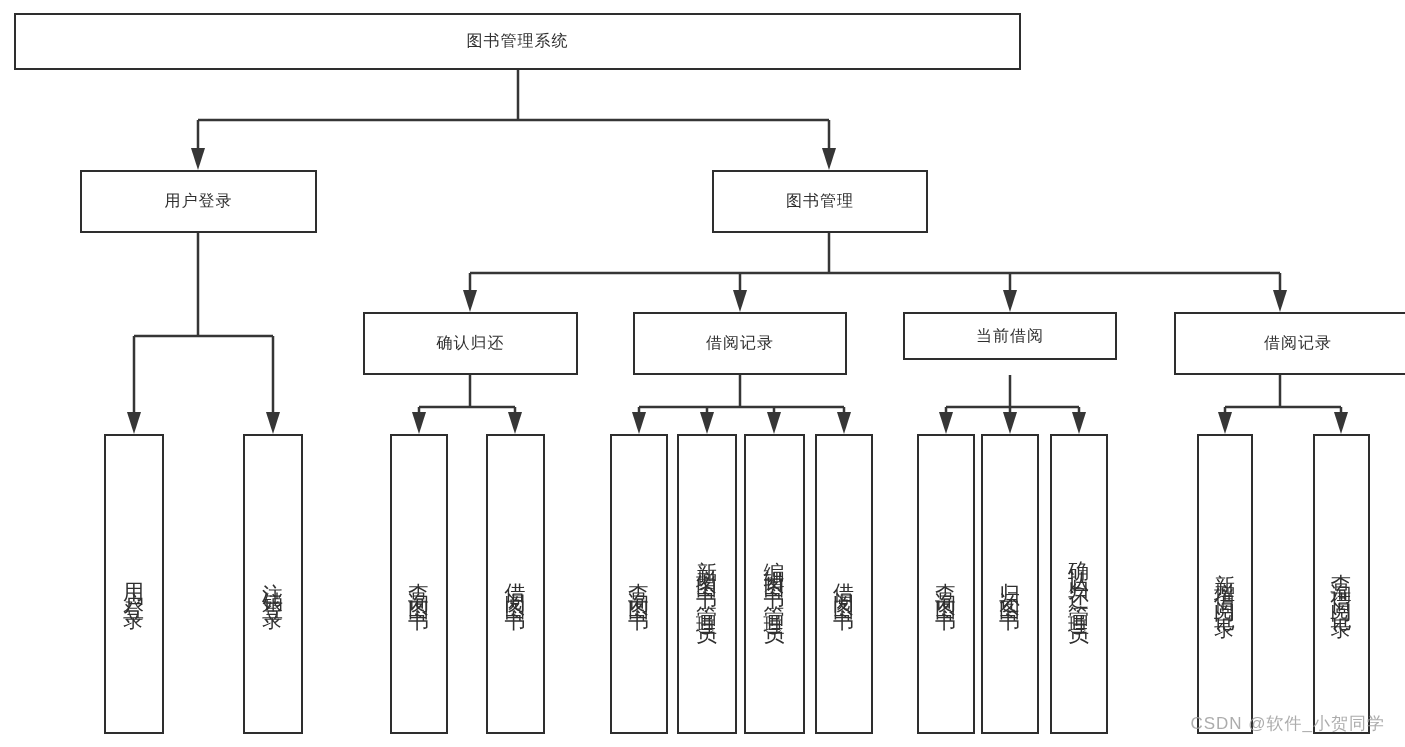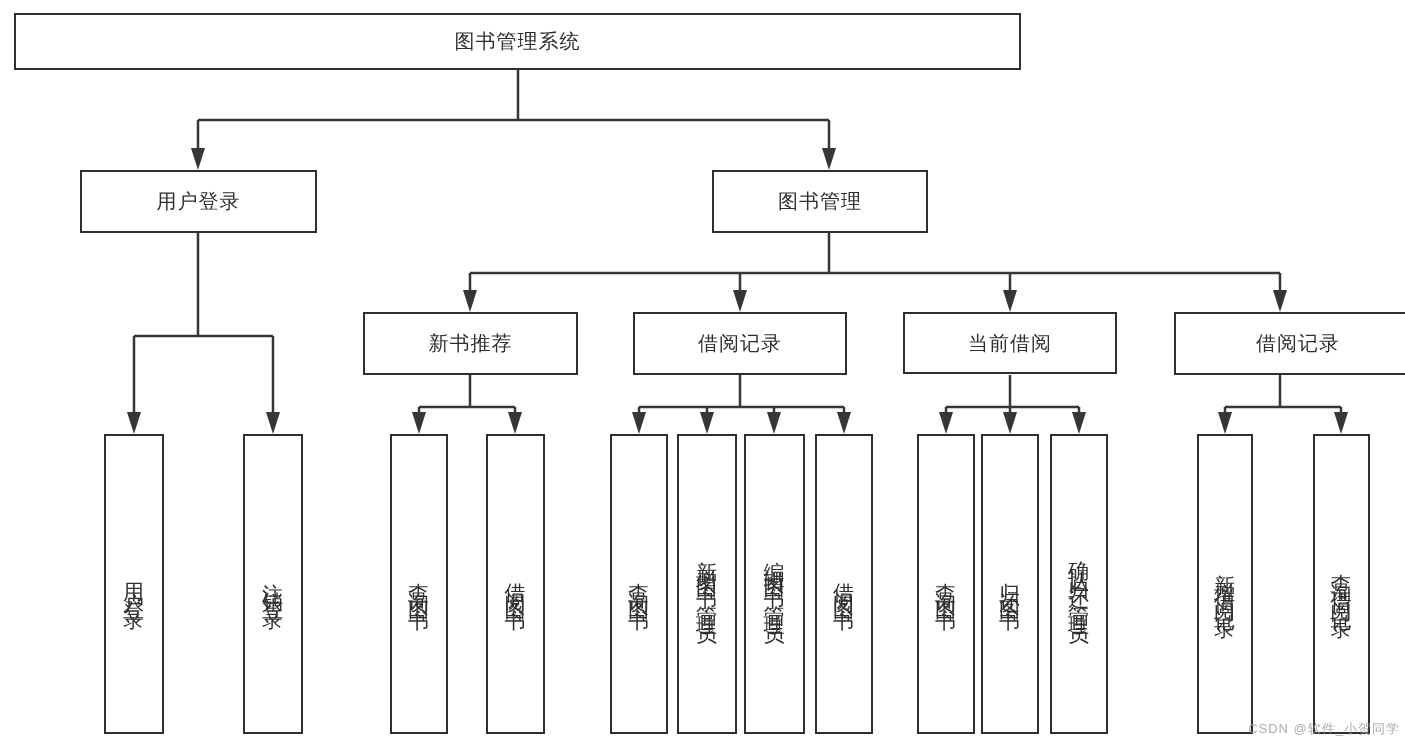--- a/index.html
+++ b/index.html
@@ -28,42 +28,41 @@
     box-sizing: border-box;
     background: #ffffff;
     border: 2px solid #2e2e2e;
     display: flex;
     align-items: center;
     justify-content: center;
     z-index: 2;
     color: #2f2f2f;
   }
   .node.h .lbl {
-    font-size: 20px;
+    font-size: 16px;
     letter-spacing: 1px;
     white-space: nowrap;
   }
   .node.v .lbl {
     writing-mode: vertical-rl;
     text-orientation: mixed;
     font-size: 21px;
     line-height: 1;
     letter-spacing: 9px;
     white-space: nowrap;
   }
   #watermark {
     position: absolute;
-    right: 5px;
+    right: 20px;
     top: 712px;
     z-index: 5;
-    font-size: 13px;
+    font-size: 17px;
     color: rgba(158, 158, 158, 0.85);
     letter-spacing: 1px;
     white-space: nowrap;
-    margin-top: 8px;
   }
 </style>
 </head>
 <body>
 
 <div id="canvas">
 
   <svg id="wires" viewBox="0 0 1405 747" xmlns="http://www.w3.org/2000/svg">
     <g>
       <path d="M518,70 V120 M198,120 H829 M198,120 V150 M829,120 V150"></path>
@@ -112,26 +111,26 @@
   </div>
 
   <div class="node h" style="left:80px; top:170px; width:237px; height:63px">
     <span class="lbl">用户登录</span>
   </div>
   <div class="node h" style="left:712px; top:170px; width:216px; height:63px">
     <span class="lbl">图书管理</span>
   </div>
 
   <div class="node h" style="left:363px; top:312px; width:215px; height:63px">
-    <span class="lbl">新书推荐</span>
+    <span class="lbl">确认归还</span>
   </div>
   <div class="node h" style="left:633px; top:312px; width:214px; height:63px">
     <span class="lbl">借阅记录</span>
   </div>
-  <div class="node h" style="left:903px; top:312px; width:214px; height:62px">
+  <div class="node h" style="left:903px; top:312px; width:214px; height:48px">
     <span class="lbl">当前借阅</span>
   </div>
   <div class="node h" style="left:1174px; top:312px; width:248px; height:63px">
     <span class="lbl">借阅记录</span>
   </div>
 
   <div class="node v" style="left:104px; top:434px; width:60px; height:300px">
     <span class="lbl">用户登录</span>
   </div>
   <div class="node v" style="left:243px; top:434px; width:60px; height:300px">

